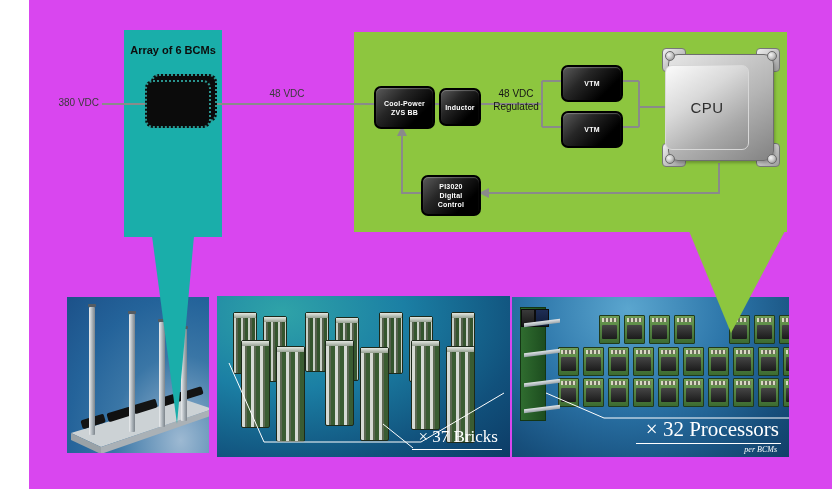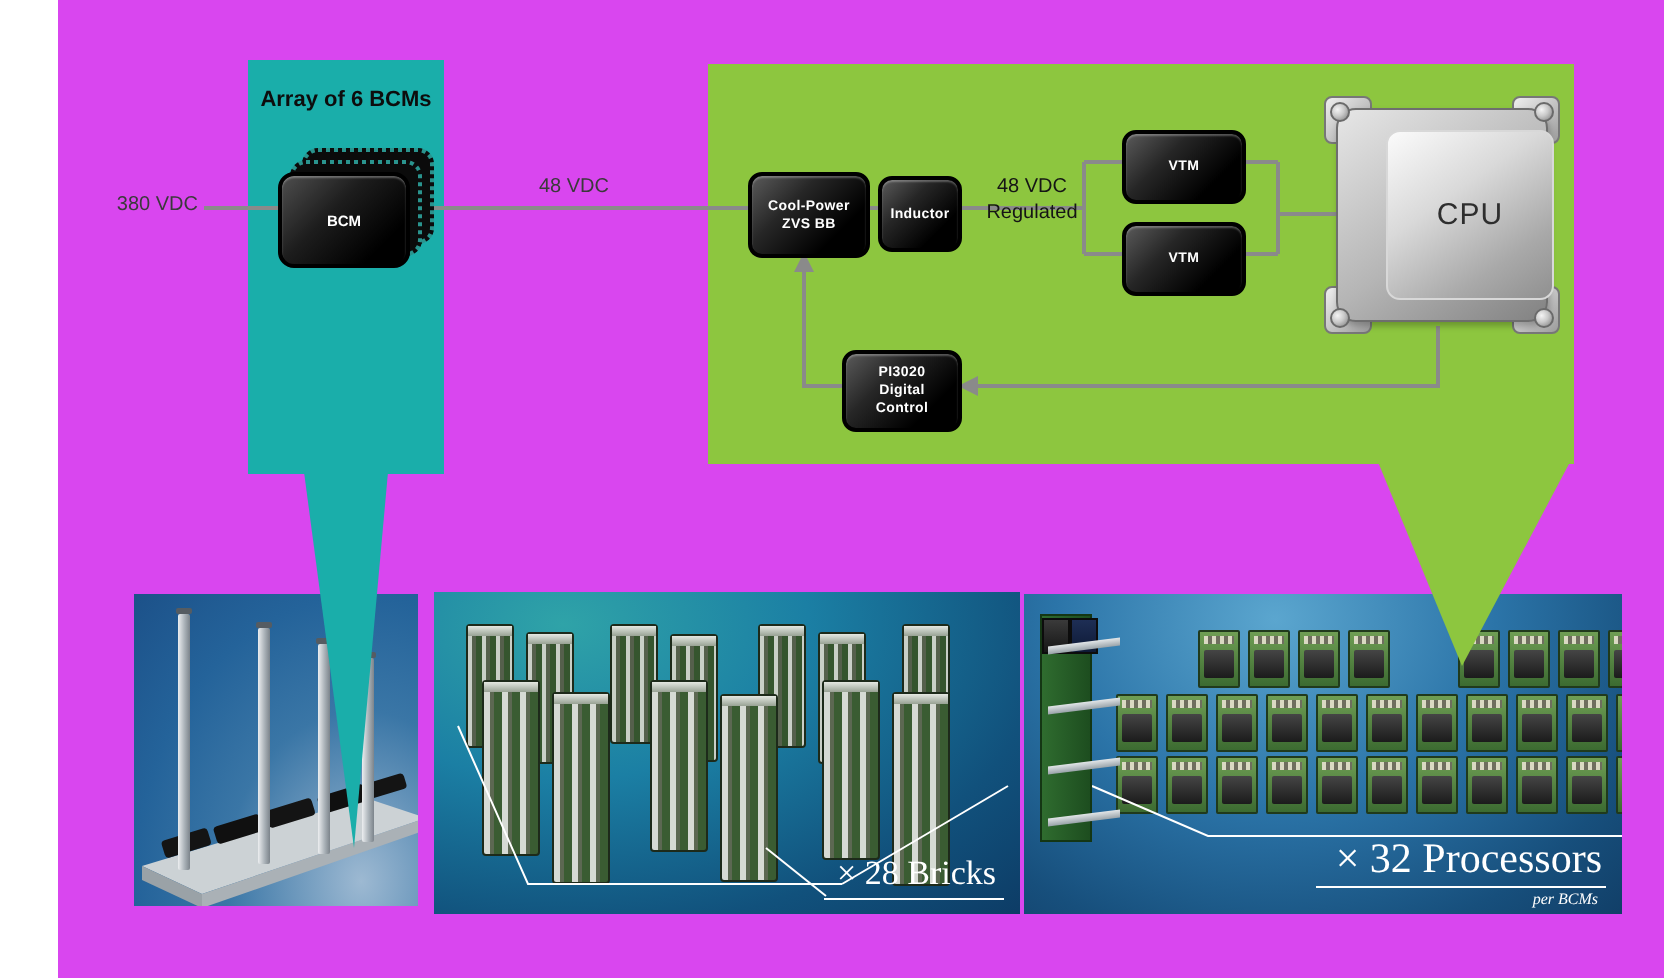--- a/index.html
+++ b/index.html
@@ -13,21 +13,21 @@
   .panel-green{left:325px;top:32px;width:433px;height:200px;background:#8dc63f;z-index:1;}
   .panel-title{width:100%;text-align:center;margin-top:14px;font-size:11px;font-weight:bold;color:#0d0d0d;}
 
   
   .photo{z-index:2;overflow:hidden;}
   #photo-bcm{left:38px;top:297px;width:142px;height:156px;
      background:radial-gradient(ellipse at 80% 92%, #9db9d2 0%, #3a76a6 42%, #24639a 70%, #1c5189 100%);}
   #photo-bricks{left:188px;top:296px;width:293px;height:161px;
      background:radial-gradient(ellipse at 22% 10%, #2fa3a8 0%, #1b7fa4 38%, #11517c 75%, #0d3c66 100%);}
   #photo-procs{left:483px;top:297px;width:277px;height:160px;
-     background:radial-gradient(ellipse at 42% 8%, #5ba6cf 0%, #2b74a8 45%, #174f7c 80%, #113f68 100%);padding-left:22px;}
+     background:radial-gradient(ellipse at 42% 8%, #5ba6cf 0%, #2b74a8 45%, #174f7c 80%, #113f68 100%);}
   .photo svg{position:absolute;left:0;top:0;}
 
   
   #overlay{left:0;top:0;z-index:3;pointer-events:none;}
 
   
   .chip{z-index:4;background:linear-gradient(135deg,#5a5a5a 0%,#262626 35%,#000 75%);
         border:2px solid #000;border-radius:7px;box-shadow:inset 0 1px 1px rgba(255,255,255,.28);
         color:#fff;font-weight:bold;font-size:7px;line-height:9px;display:flex;
         align-items:center;justify-content:center;text-align:center;letter-spacing:.2px;}
@@ -46,21 +46,21 @@
       background:linear-gradient(135deg,#4e4e4e 0%,#1d1d1d 40%,#000 80%);
       border:2px solid #000;box-shadow:inset 0 1px 1px rgba(255,255,255,.3);
       color:#fff;font-size:7.5px;font-weight:bold;display:flex;align-items:center;justify-content:center;}
 
   
   .cpu-tab{z-index:4;width:22px;height:22px;border-radius:4px;border:1px solid #777;
            background:linear-gradient(135deg,#efefef,#9c9c9c);}
   #cpu-body{left:639px;top:54px;width:104px;height:105px;z-index:5;border-radius:10px;
       border:1px solid #6e6e6e;background:linear-gradient(145deg,#e6e6e6 0%,#b5b5b5 55%,#828282 100%);
       box-shadow:1px 2px 3px rgba(0,0,0,.25);}
-  #cpu-die{left:664px;top:65px;width:82px;height:83px;z-index:6;border-radius:7px;
+  #cpu-die{left:636px;top:65px;width:82px;height:83px;z-index:6;border-radius:7px;
       border:1px solid #d8d8d8;background:linear-gradient(145deg,#fbfbfb 0%,#d9d9d9 38%,#a9a9a9 75%,#909090 100%);
       display:flex;align-items:center;justify-content:center;
       font-size:15px;color:#2e2e2e;letter-spacing:.5px;}
   .screw{z-index:7;width:8px;height:8px;border-radius:50%;
       background:radial-gradient(circle at 35% 35%, #f4f4f4 0%, #c9c9c9 45%, #7d7d7d 100%);
       border:1px solid #6a6a6a;}
 
   
   .vlabel{z-index:8;font-size:10px;font-weight:normal;color:#3a3a3a;}
   #lab-380{left:20px;top:97px;width:50px;text-align:right;}
@@ -167,21 +167,21 @@
         <div class="brick-tower"></div>
         <div class="brick-tower"></div>
         <div class="brick-tower"></div>
         <div class="brick-tower"></div>
       </div>
     <svg width="293" height="161">
       <polyline points="12,67 47,146 204,146" fill="none" stroke="#fff" stroke-width="1"></polyline>
       <polyline points="204,146 287,97" fill="none" stroke="#fff" stroke-width="1"></polyline>
       <line x1="166" y1="128" x2="196" y2="152" stroke="#fff" stroke-width="1"></line>
     </svg>
-    <div class="caption" id="cap-bricks">× 28 Bricks</div>
+    <div class="caption" id="cap-bricks">× 37 Bricks</div>
   </div>
 
   <div class="abs photo" id="photo-procs">
     <div class="abs" id="proc-board"></div>
     <div class="board-chip" id="bchip1"></div>
     <div class="board-chip" id="bchip2"></div>
     <div class="shelf" id="shelf1"></div>
     <div class="shelf" id="shelf2"></div>
     <div class="shelf" id="shelf3"></div>
     <div class="shelf" id="shelf4"></div>
@@ -246,21 +246,20 @@
       <line x1="610" y1="107" x2="650" y2="107"></line>
       <polyline points="690,163 690,193 459,193"></polyline>
       <polyline points="392,193 373,193 373,136"></polyline>
     </g>
     <polygon points="450,193 460,188 460,198" fill="#8a8a8a"></polygon>
     <polygon points="373,126 368,136 378,136" fill="#8a8a8a"></polygon>
   </svg>
 
   <div class="abs bcm-layer" id="bcm-l3"></div>
   <div class="abs bcm-layer" id="bcm-l2"></div>
-  <div class="abs" id="bcm-front">BCM</div>
 
   <div class="abs chip ml" id="chip-buck">Cool-Power
 ZVS BB</div>
   <div class="abs chip" id="chip-inductor">Inductor</div>
   <div class="abs chip" id="chip-vtm1">VTM</div>
   <div class="abs chip" id="chip-vtm2">VTM</div>
   <div class="abs chip ml" id="chip-pi">PI3020
 Digital
 Control</div>
 

